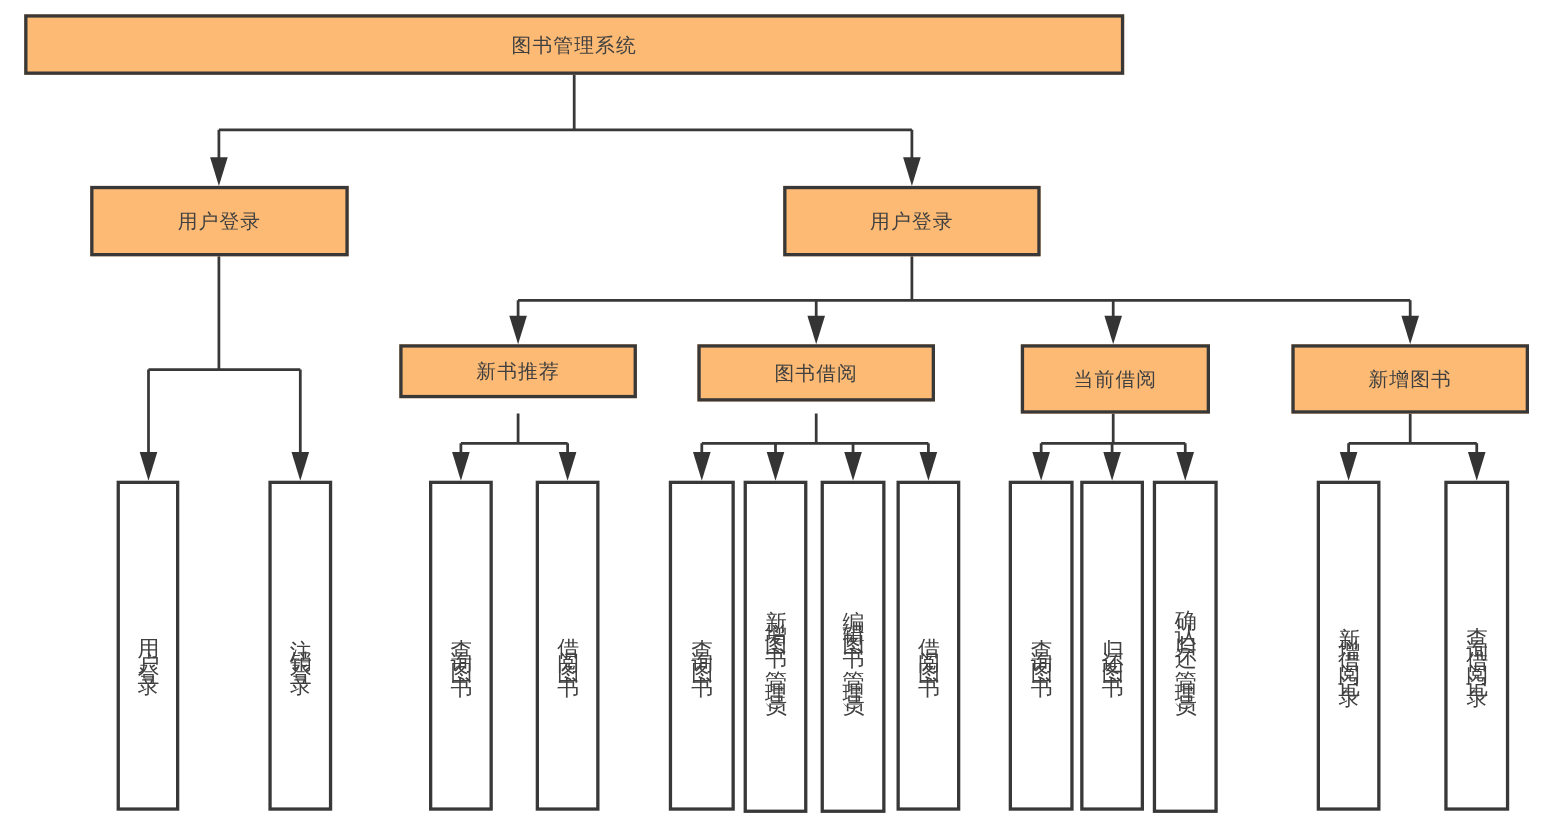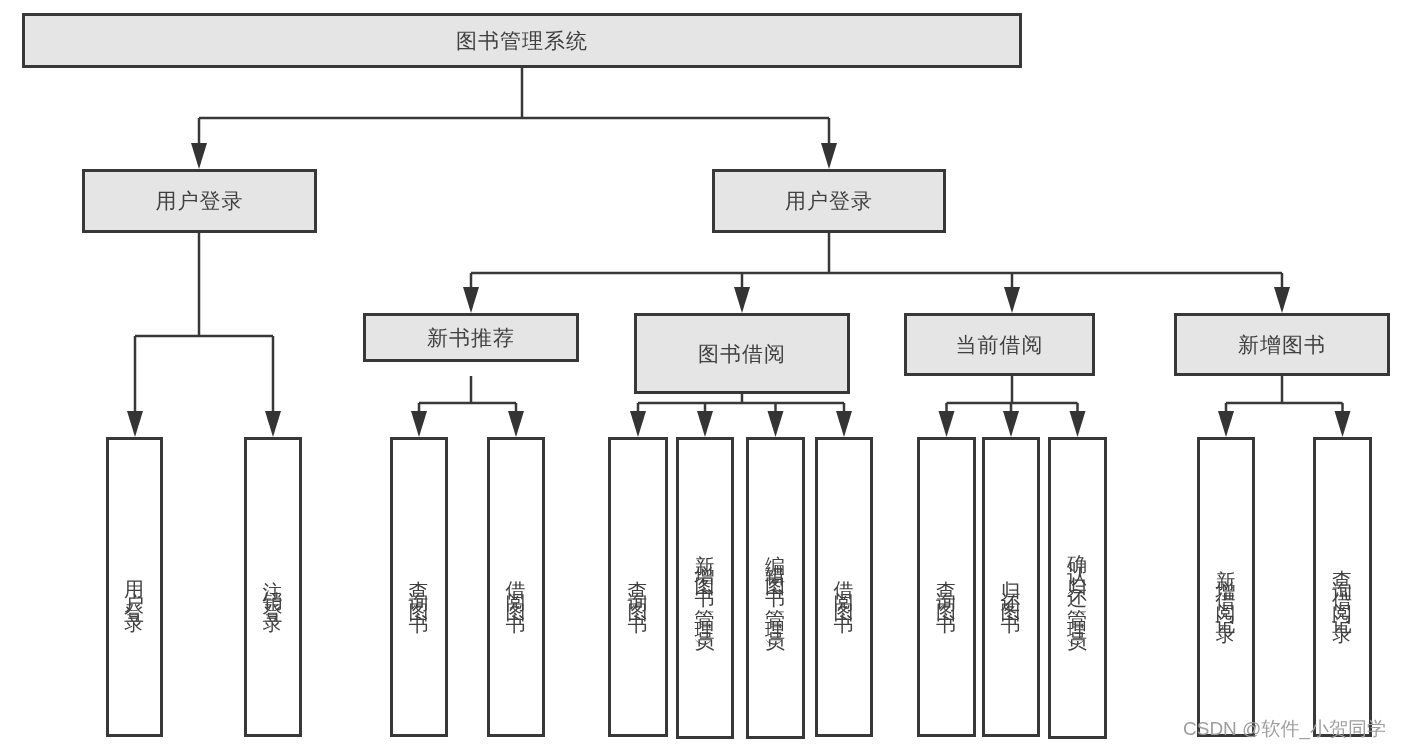--- a/index.html
+++ b/index.html
@@ -11,23 +11,23 @@
     overflow:hidden;
   }
   #connectors{
     position:absolute;left:0;top:0;width:1405px;height:747px;
     pointer-events:none;
   }
   .hbox{
     position:absolute;
     box-sizing:border-box;
     border:3px solid #383838;
-    background:#e5e5e5;
+    background:#fdba74;
     display:flex;align-items:center;justify-content:center;
-    font-size:21px;color:#404040;
+    font-size:18px;color:#404040;
     letter-spacing:1px;
     z-index:2;
   }
   .vbox{
     position:absolute;
     box-sizing:border-box;
     border:3px solid #383838;
     background:#ffffff;
     display:flex;align-items:center;justify-content:center;
     writing-mode:vertical-rl;
@@ -79,37 +79,36 @@
       <polygon points="1218,411 1234,411 1226,437" fill="#343434"></polygon>
       <polygon points="1334.5,411 1350.5,411 1342.5,437" fill="#343434"></polygon>
     </svg>
 
   <div class="hbox" style="left:22px;top:13px;width:1000px;height:55px">图书管理系统</div>
 
   <div class="hbox" style="left:82px;top:169px;width:235px;height:64px">用户登录</div>
   <div class="hbox" style="left:712px;top:169px;width:234px;height:64px">用户登录</div>
 
   <div class="hbox" style="left:363px;top:313px;width:216px;height:49px">新书推荐</div>
-  <div class="hbox" style="left:634px;top:313px;width:216px;height:81px">图书借阅</div>
-  <div class="hbox" style="left:904px;top:313px;width:191px;height:63px">当前借阅</div>
+  <div class="hbox" style="left:634px;top:313px;width:216px;height:52px">图书借阅</div>
+  <div class="hbox" style="left:928px;top:313px;width:172px;height:63px">当前借阅</div>
   <div class="hbox" style="left:1174px;top:313px;width:216px;height:63px">新增图书</div>
 
   <div class="vbox" style="left:106px;top:437px;width:57px;height:300px">用户登录</div>
   <div class="vbox" style="left:244px;top:437px;width:58px;height:300px">注销登录</div>
 
   <div class="vbox" style="left:390px;top:437px;width:58px;height:300px">查询图书</div>
   <div class="vbox" style="left:487px;top:437px;width:58px;height:300px">借阅图书</div>
 
   <div class="vbox" style="left:608px;top:437px;width:60px;height:300px">查询图书</div>
   <div class="vbox" style="left:676px;top:437px;width:58px;height:302px">新增图书（管理员）</div>
   <div class="vbox" style="left:746px;top:437px;width:59px;height:302px">编辑图书（管理员）</div>
   <div class="vbox" style="left:815px;top:437px;width:58px;height:300px">借阅图书</div>
 
   <div class="vbox" style="left:917px;top:437px;width:59px;height:300px">查询图书</div>
   <div class="vbox" style="left:982px;top:437px;width:58px;height:300px">归还图书</div>
   <div class="vbox" style="left:1048px;top:437px;width:59px;height:302px">确认归还（管理员）</div>
 
   <div class="vbox" style="left:1197px;top:437px;width:58px;height:300px">新增借阅记录</div>
   <div class="vbox" style="left:1313px;top:437px;width:59px;height:300px">查询借阅记录</div>
 
-  <div class="watermark">CSDN @软件_小贺同学</div>
 
 </div>
 
 </body></html>

